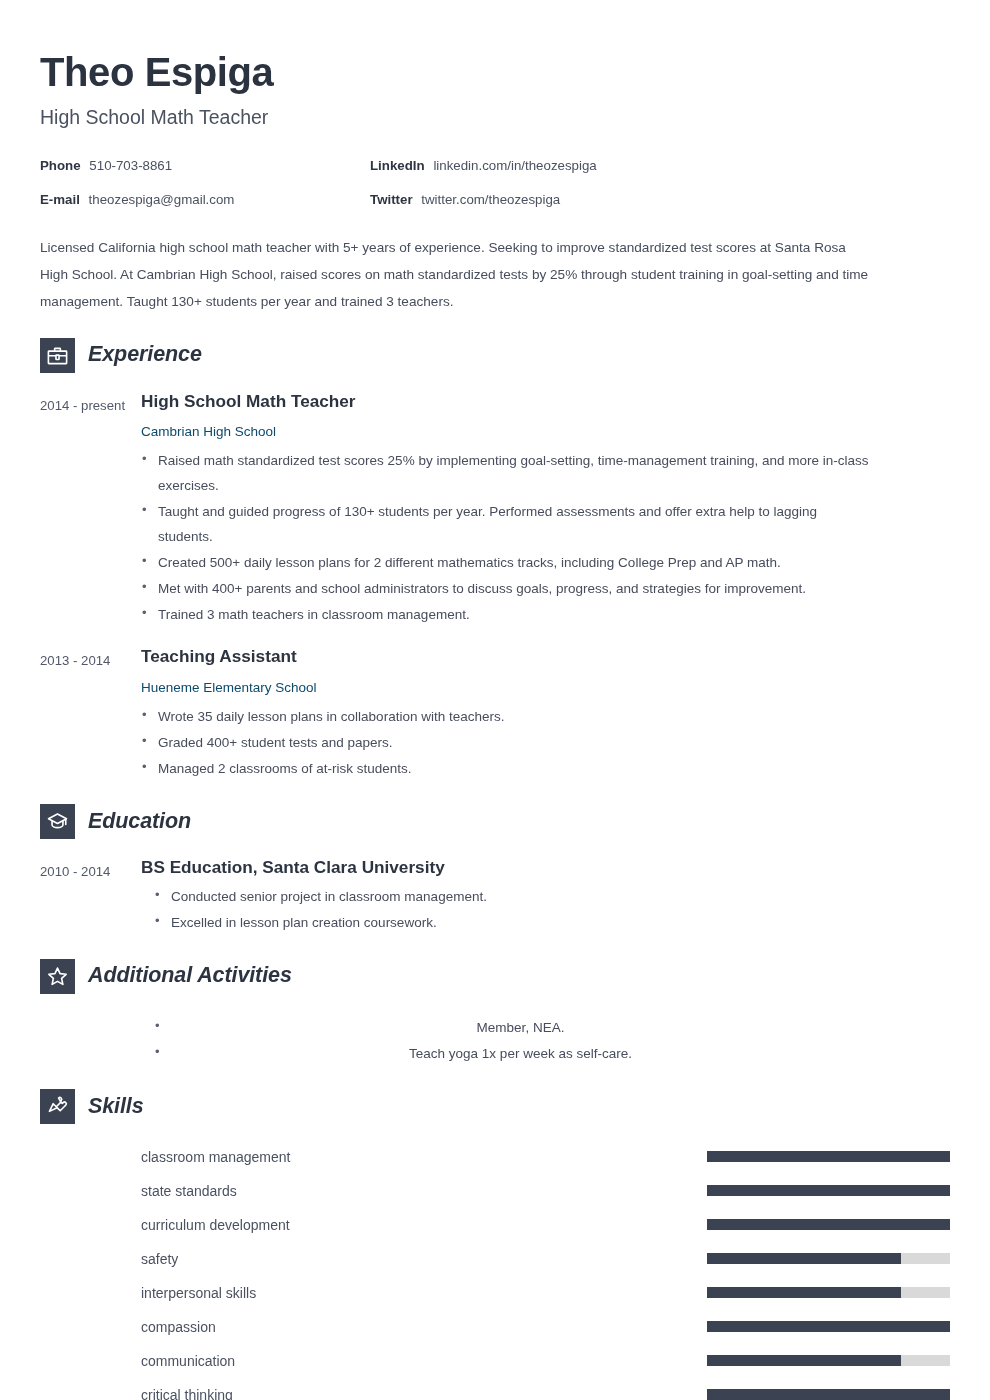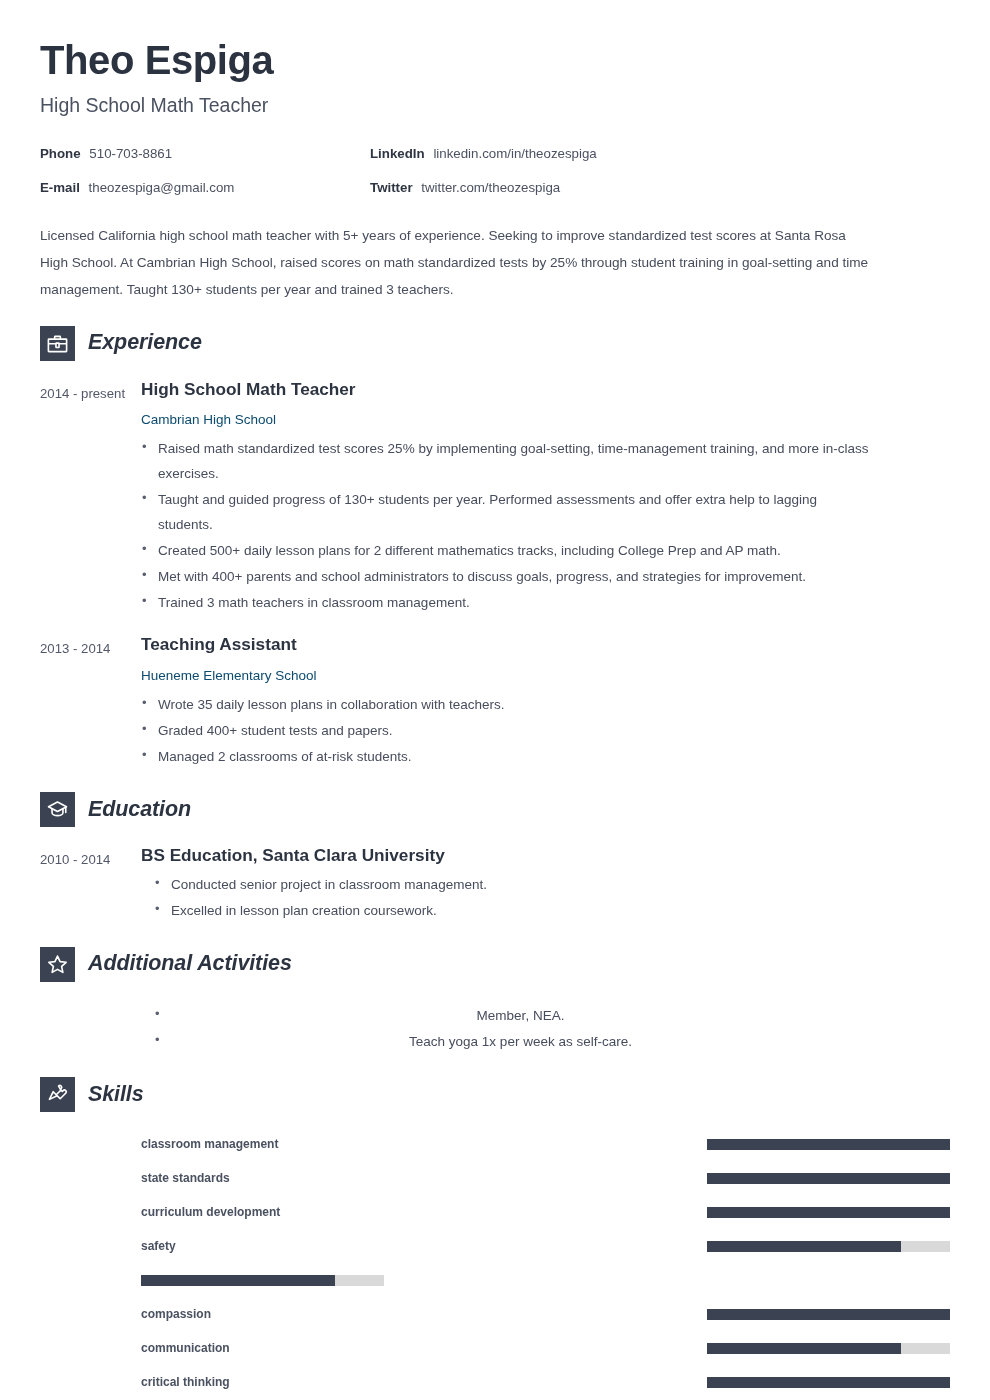--- a/index.html
+++ b/index.html
@@ -12,21 +12,21 @@
     background: #ffffff;
     font-family: "Liberation Sans", sans-serif;
     color: #3d4351;
     overflow: hidden;
   }
   .page {
     position: relative;
     width: 910px;
     height: 1400px;
     box-sizing: border-box;
-    padding: 4px 40px;
+    padding: 16px 40px;
   }
 
   
   .hdr { padding-top: 34px; }
   .name {
     font-size: 40px;
     font-weight: bold;
     letter-spacing: -0.4px;
     color: #2b3240;
     line-height: 1.12;
@@ -154,24 +154,23 @@
 
   
   .skills-wrap { margin-top: 16px; padding-left: 101px; }
   .skill-row {
     display: flex;
     align-items: center;
     height: 34px;
   }
   .skill-name {
     flex: 0 0 566px;
-    font-size: 12px;
+    font-size: 14px;
     color: #4a5160;
     line-height: 1.3;
-    font-weight: bold;
   }
   .skill-bar {
     position: relative;
     width: 243px;
     height: 11px;
     background: #d9d9d9;
     flex: 0 0 243px;
   }
   .skill-bar-fill {
     position: absolute;
@@ -326,20 +325,21 @@
           <div class="skill-bar-fill" style="width: 100%;"></div>
         </div>
       </div>
       <div class="skill-row">
         <div class="skill-name">safety</div>
         <div class="skill-bar">
           <div class="skill-bar-fill" style="width: 80%;"></div>
         </div>
       </div>
       <div class="skill-row">
+        <div class="skill-name">interpersonal skills</div>
         <div class="skill-bar">
           <div class="skill-bar-fill" style="width: 80%;"></div>
         </div>
       </div>
       <div class="skill-row">
         <div class="skill-name">compassion</div>
         <div class="skill-bar">
           <div class="skill-bar-fill" style="width: 100%;"></div>
         </div>
       </div>

